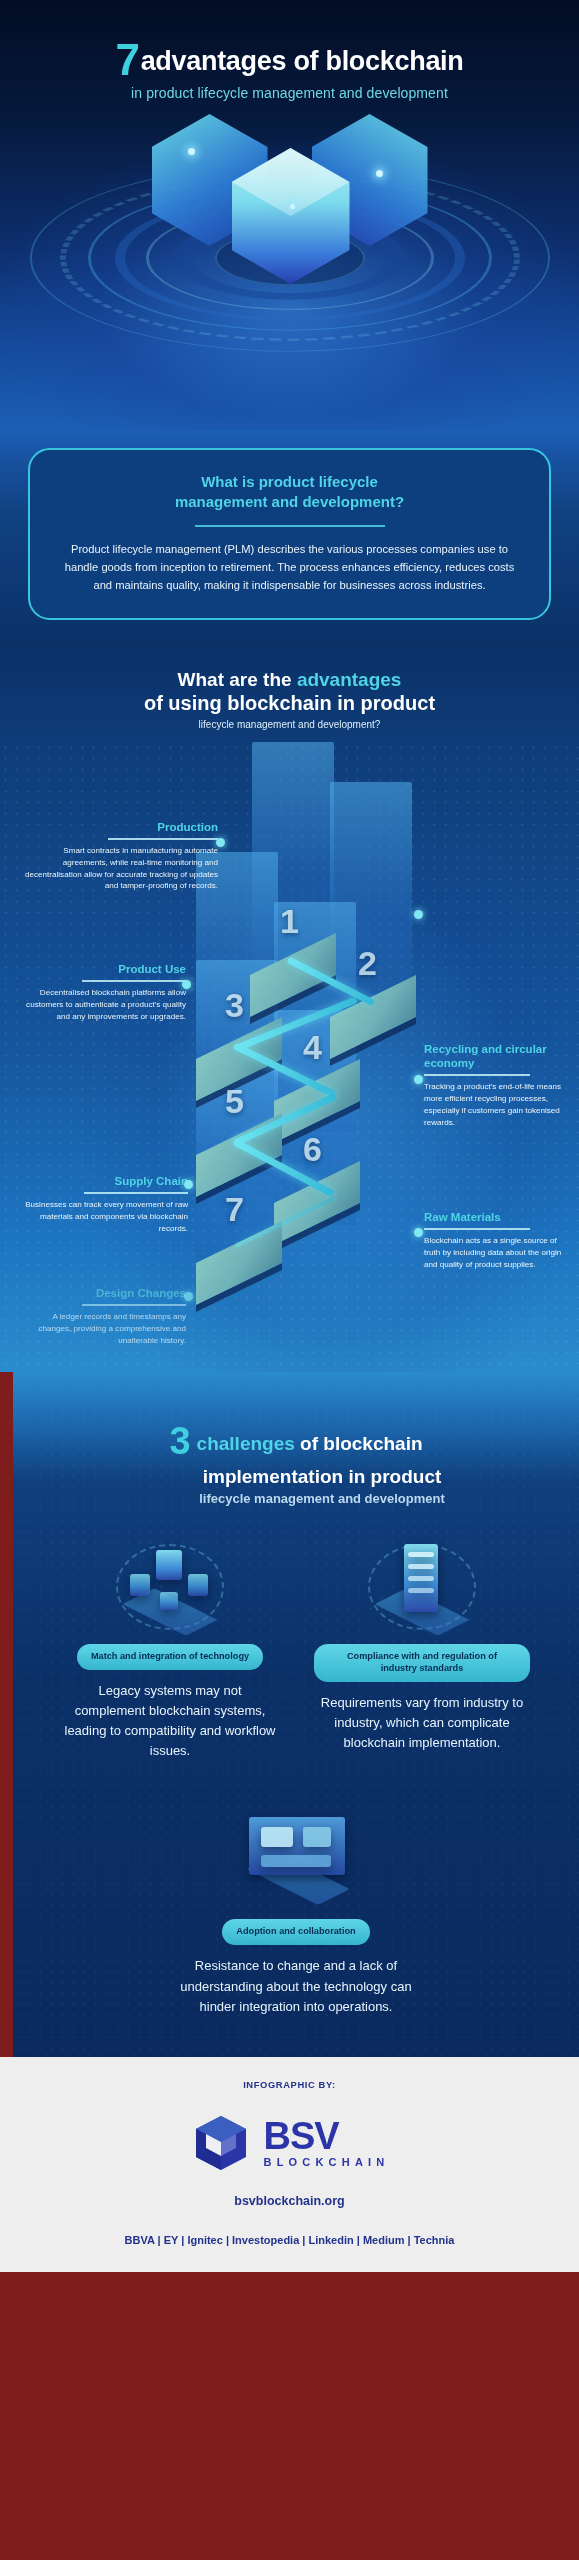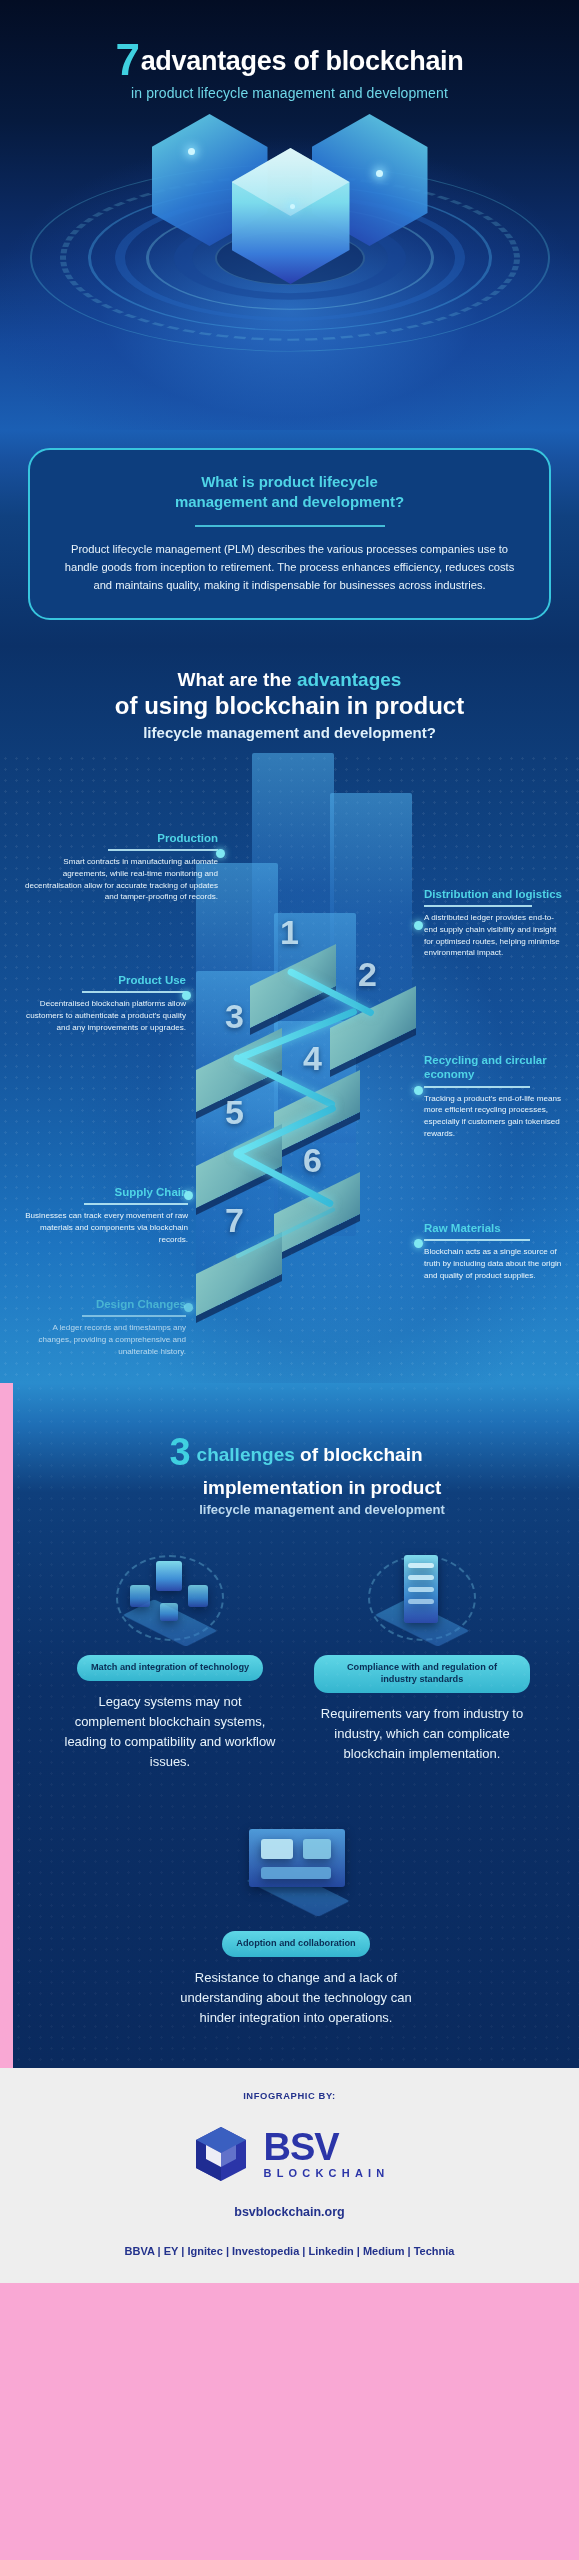--- a/index.html
+++ b/index.html
@@ -6,21 +6,21 @@
   html, body {
     width: 579px;
     background: #0b1c3d;
     font-family: "Liberation Sans", sans-serif;
   }
   .page {
     position: relative;
     width: 579px;
     height: 2560px;
     overflow: hidden;
-    background: #f9a8d4;
+    background: #7f1d1d;
   }
 
   
   .hero {
     position: relative;
     height: 430px;
     background:
       radial-gradient(ellipse 420px 240px at 50% 72%, rgba(60,140,230,0.55) 0%, rgba(25,70,160,0.35) 45%, rgba(8,22,55,0) 72%),
       linear-gradient(180deg, #030d24 0%, #061a3e 28%, #0d2f6e 58%, #154a9c 80%, #1b5fb4 100%);
     overflow: hidden;
@@ -100,22 +100,22 @@
   .plm-body { color: #e9f4fb; font-size: 11.2px; line-height: 1.62; }
 
   
   .adv-band {
     background: linear-gradient(180deg, #0b3168 0%, #0e3c78 100%);
     padding: 22px 0 12px;
     text-align: center;
   }
   .adv-h1 { color:#fff; font-size: 19px; font-weight: 700; line-height: 1.22; }
   .adv-h1 .accent { color:#4fd4e6; }
-  .adv-h2 { color:#fff; font-size: 24px; font-weight: 700; line-height: 1.28; }
-  .adv-h3 { color:#dff0fa; font-size: 15px; font-weight: 700; margin-top: 2px; }
+  .adv-h2 { color:#fff; font-size: 20px; font-weight: 700; line-height: 1.28; }
+  .adv-h3 { color:#dff0fa; font-size: 10px; font-weight: 400; margin-top: 2px; }
 
   
   .stairs {
     position: relative;
     height: 630px;
     background:
       radial-gradient(ellipse 330px 420px at 58% 58%, rgba(60,150,225,0.42) 0%, rgba(20,70,150,0.18) 55%, rgba(10,45,100,0) 80%),
       linear-gradient(180deg, #0e3c78 0%, #14539a 45%, #1d74c0 78%, #2a8ccd 100%);
     overflow: hidden;
   }
@@ -319,25 +319,20 @@
     <div class="connector" style="left:234px; top:396px; width:112px; transform:rotate(28deg);"></div>
     <div class="connector" style="left:236px; top:502px; width:110px; transform:rotate(-26deg); opacity:.5; height:4px;"></div>
 
     <div class="label-block right-al" style="left:18px; top:78px;">
       <div class="lb-title">Production</div>
       <div class="lb-rule r-right" style="width:110px;"></div>
       <div class="lb-body">Smart contracts in manufacturing automate agreements, while real-time monitoring and decentralisation allow for accurate tracking of updates and tamper-proofing of records.</div>
     </div>
     <div class="node" style="left:216px; top:96px;"></div>
 
-    <div class="label-block left-al" style="left:424px; top:134px; width:142px;">
-      <div class="lb-title">Distribution and logistics</div>
-      <div class="lb-rule" style="width:108px;"></div>
-      <div class="lb-body">A distributed ledger provides end-to-end supply chain visibility and insight for optimised routes, helping minimise environmental impact.</div>
-    </div>
     <div class="node" style="left:414px; top:168px;"></div>
 
     <div class="label-block right-al" style="left:18px; top:220px; width:168px;">
       <div class="lb-title">Product Use</div>
       <div class="lb-rule r-right" style="width:104px;"></div>
       <div class="lb-body">Decentralised blockchain platforms allow customers to authenticate a product's quality and any improvements or upgrades.</div>
     </div>
     <div class="node" style="left:182px; top:238px;"></div>
 
     <div class="label-block left-al" style="left:424px; top:300px; width:150px;">

